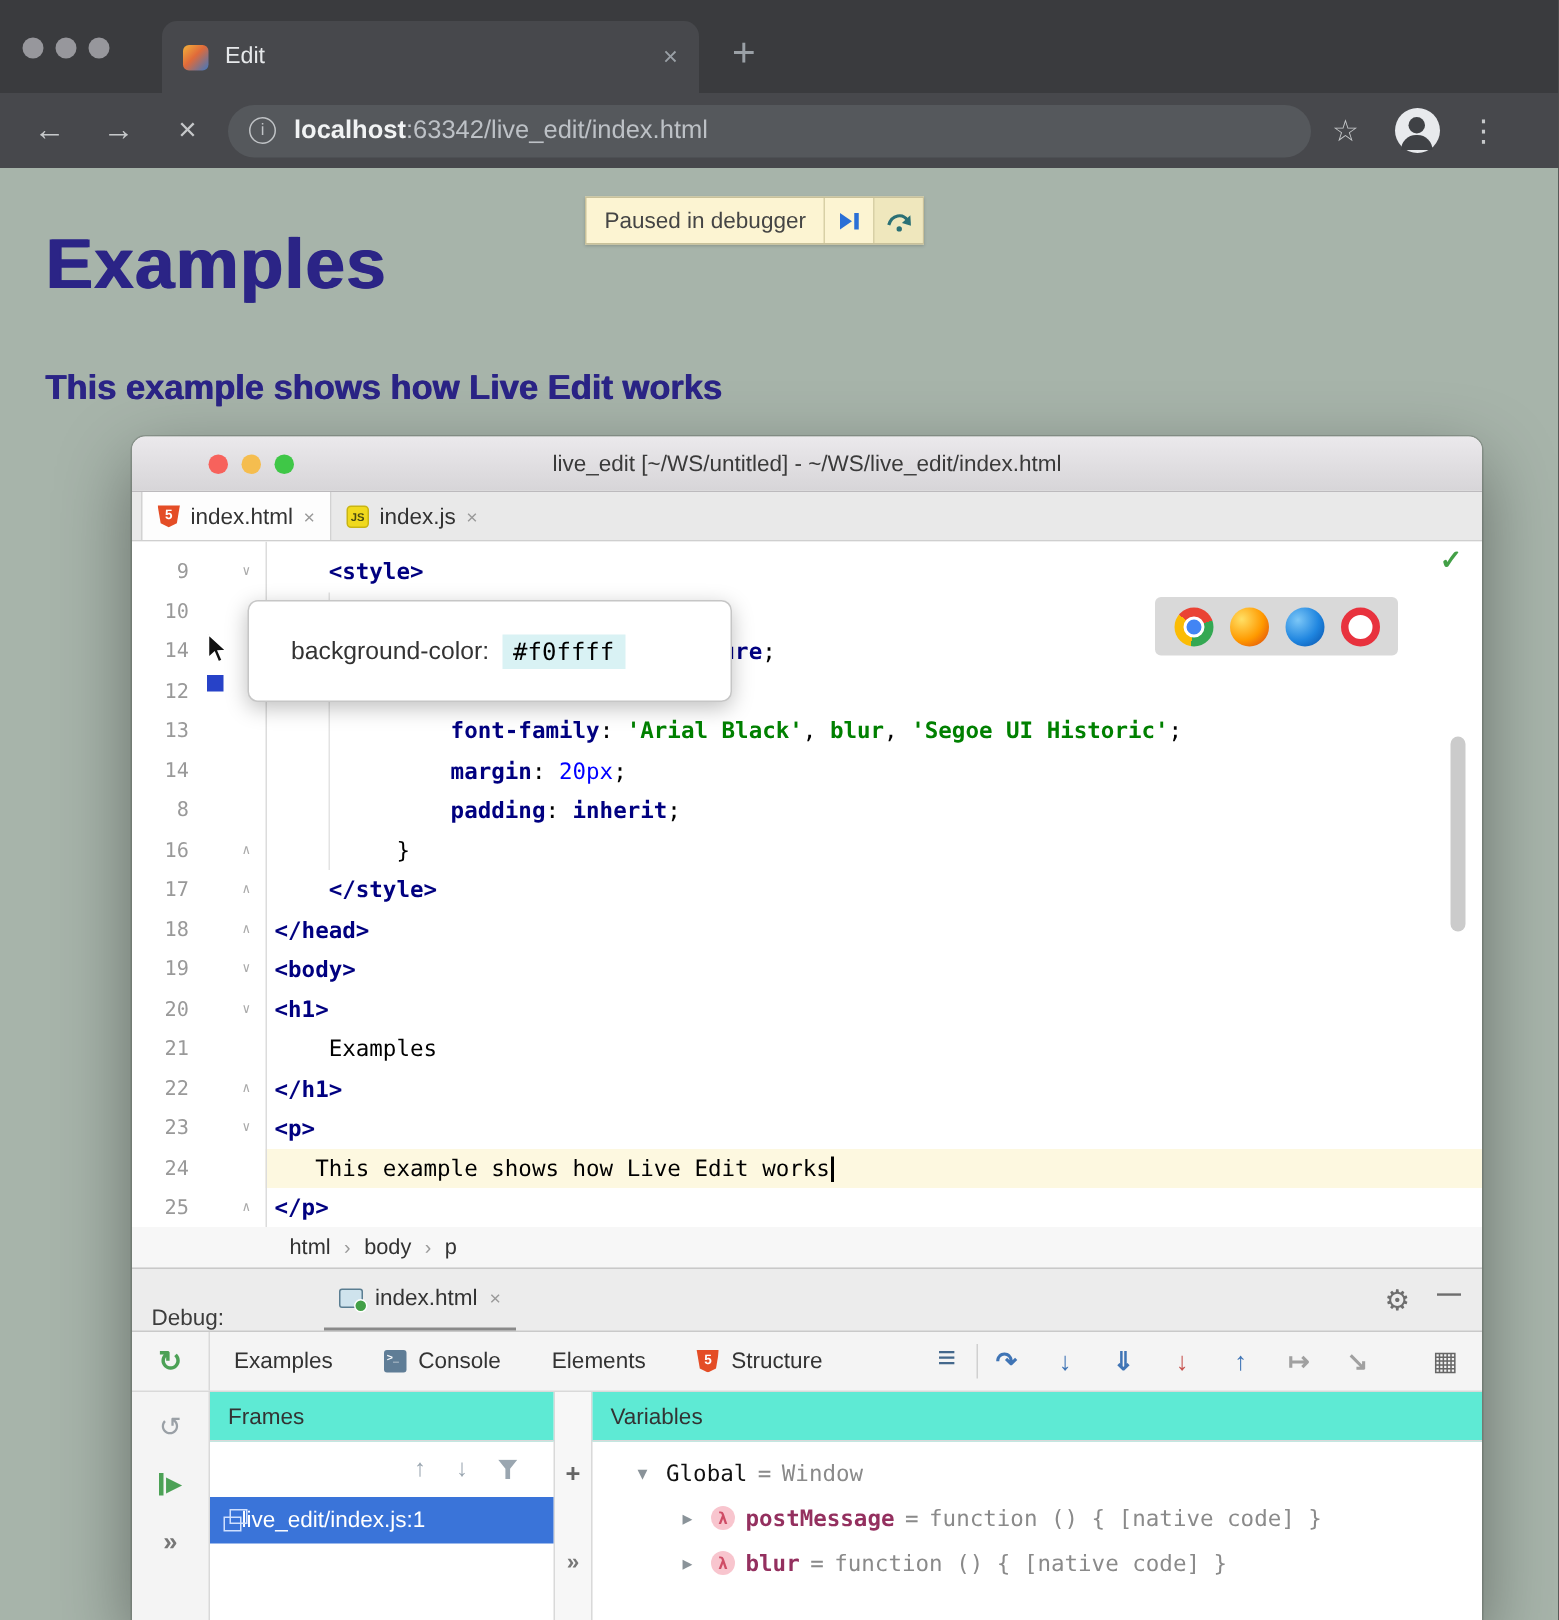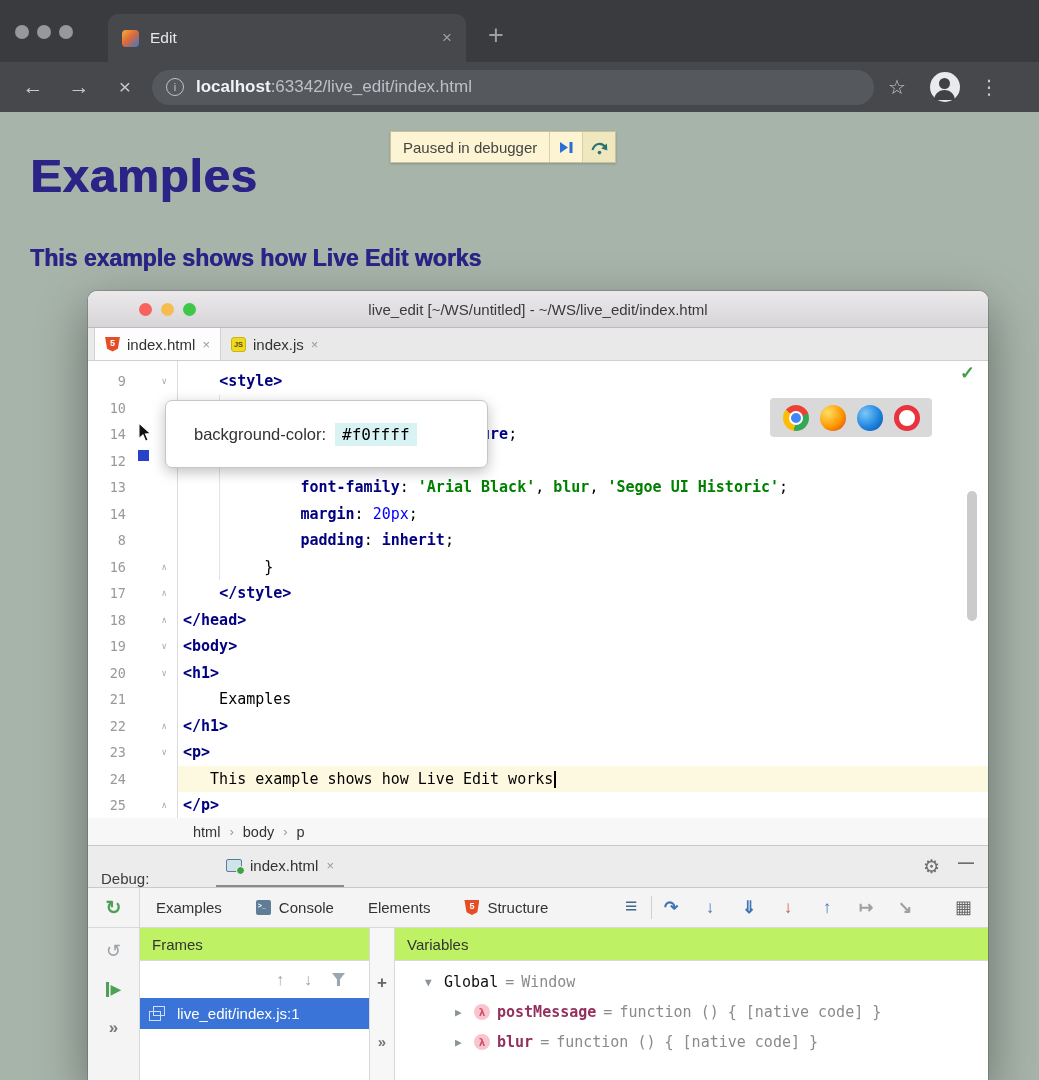--- a/index.html
+++ b/index.html
@@ -113,25 +113,25 @@
   .grid-ic{position:absolute;right:16px;top:8px;font-size:18px;color:#666;}
 
   
   .dbg-body{position:absolute;top:637px;left:0;right:0;bottom:0;background:#fff;}
   .rail{position:absolute;left:0;top:0;bottom:0;width:52px;background:#f4f4f4;border-right:1px solid #d9d9d9;box-sizing:border-box;display:flex;flex-direction:column;align-items:center;padding-top:14px;gap:22px;}
   .rail-ic{font-size:18px;line-height:18px;}
   .rail-ic.gray{color:#9aa0a6;}
   .rail-ic.resume{color:#4ca156;border-left:3px solid #4ca156;padding-left:2px;font-size:14px;line-height:15px;}
   .rail-ic.more{color:#777;font-weight:bold;font-size:17px;}
   .frames{position:absolute;left:52px;top:0;bottom:0;width:230px;border-right:1px solid #d9d9d9;box-sizing:border-box;}
-  .panel-h{height:33px;line-height:33px;padding-left:12px;font-size:15px;color:#333;background:#bef264;border-bottom:1px solid #d9d9d9;box-sizing:border-box;}
+  .panel-h{height:33px;line-height:33px;padding-left:12px;font-size:15px;color:#333;background:#5eead4;border-bottom:1px solid #d9d9d9;box-sizing:border-box;}
   .frames-tools{height:37px;display:flex;align-items:center;justify-content:flex-end;gap:20px;padding-right:24px;}
   .ft{color:#9aa6b0;font-size:16px;font-weight:bold;}
   .funnel{width:13px;height:13px;background:#9aa6b0;clip-path:polygon(0 0,100% 0,62% 48%,62% 100%,38% 100%,38% 48%);}
-  .frame-sel{height:31px;background:#3a74d9;color:#fff;display:flex;align-items:center;gap:16px;padding-left:9px;font-size:15px;}
+  .frame-sel{height:31px;background:#3a74d9;color:#fff;display:flex;align-items:center;gap:0;padding-left:9px;font-size:15px;}
   .frame-ic{position:relative;width:10px;height:8px;border:1.5px solid #cfe0ff;margin-top:4px;flex:none;}
   .frame-ic::before{content:"";position:absolute;left:2.5px;top:-6px;width:10px;height:8px;border:1.5px solid #cfe0ff;}
   .strip{position:absolute;left:282px;top:0;bottom:0;width:25px;border-right:1px solid #d9d9d9;box-sizing:border-box;background:#f7f7f7;display:flex;flex-direction:column;align-items:center;}
   .strip-plus{margin-top:45px;color:#666;font-size:17px;font-weight:bold;}
   .strip-more{margin-top:40px;color:#777;font-weight:bold;font-size:15px;}
   .vars{position:absolute;left:307px;top:0;right:0;bottom:0;}
   .vars-rows{padding-top:6px;}
   .var-row{height:30px;display:flex;align-items:center;font-family:"DejaVu Sans Mono",monospace;font-size:15px;gap:7px;}
   .var-row.d0{padding-left:30px;}
   .var-row.d1{padding-left:60px;}

